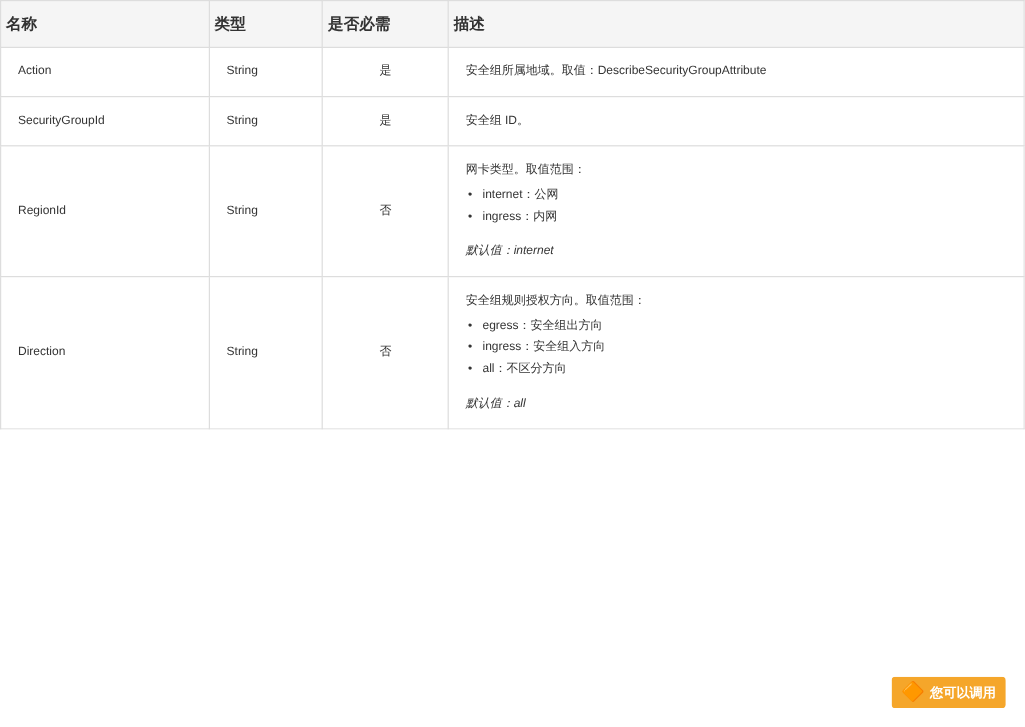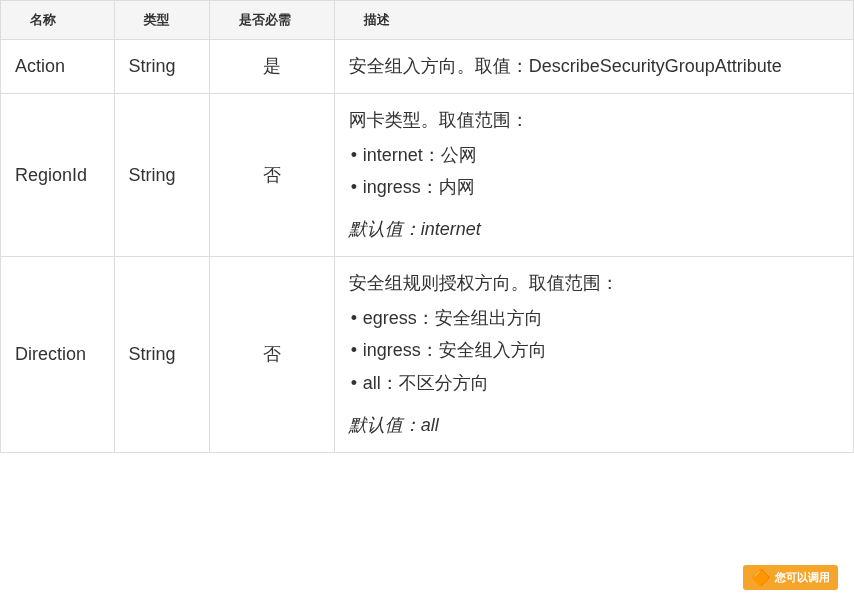--- a/index.html
+++ b/index.html
@@ -15,34 +15,34 @@
       width: 854px;
     }
     table {
       width: 100%;
       border-collapse: collapse;
     }
     thead tr {
       background: #f5f5f5;
     }
     th {
-      padding: 10px 29px;
+      padding: 10px 4px;
       text-align: left;
       font-weight: 600;
       color: #333;
       border: 1px solid #ddd;
       font-size: 13px;
     }
     td {
       padding: 12px 14px;
       border: 1px solid #ddd;
       vertical-align: middle;
       line-height: 1.6;
       color: #333;
-      font-size: 18px;
+      font-size: 10px;
     }
     td:first-child {
       color: #333;
       white-space: nowrap;
     }
     td:nth-child(2) {
       color: #333;
     }
     td:nth-child(3) {
       text-align: center;
@@ -89,21 +89,27 @@
       <th>类型</th>
       <th>是否必需</th>
       <th>描述</th>
     </tr>
   </thead>
   <tbody id="table-body">
   <tr>
         <td>Action</td>
         <td>String</td>
         <td>是</td>
-        <td>安全组入方向。取值：DescribeSecurityGroupAttribute</td>
+        <td>安全组所属地域。取值：DescribeSecurityGroupAttribute</td>
+      </tr>
+      <tr>
+        <td>SecurityGroupId</td>
+        <td>String</td>
+        <td>是</td>
+        <td>安全组 ID。</td>
       </tr>
       <tr>
         <td>RegionId</td>
         <td>String</td>
         <td>否</td>
         <td>
           <div>网卡类型。取值范围：</div>
           <ul class="bullet-list">
             <li>internet：公网</li>
             <li>ingress：内网</li>

